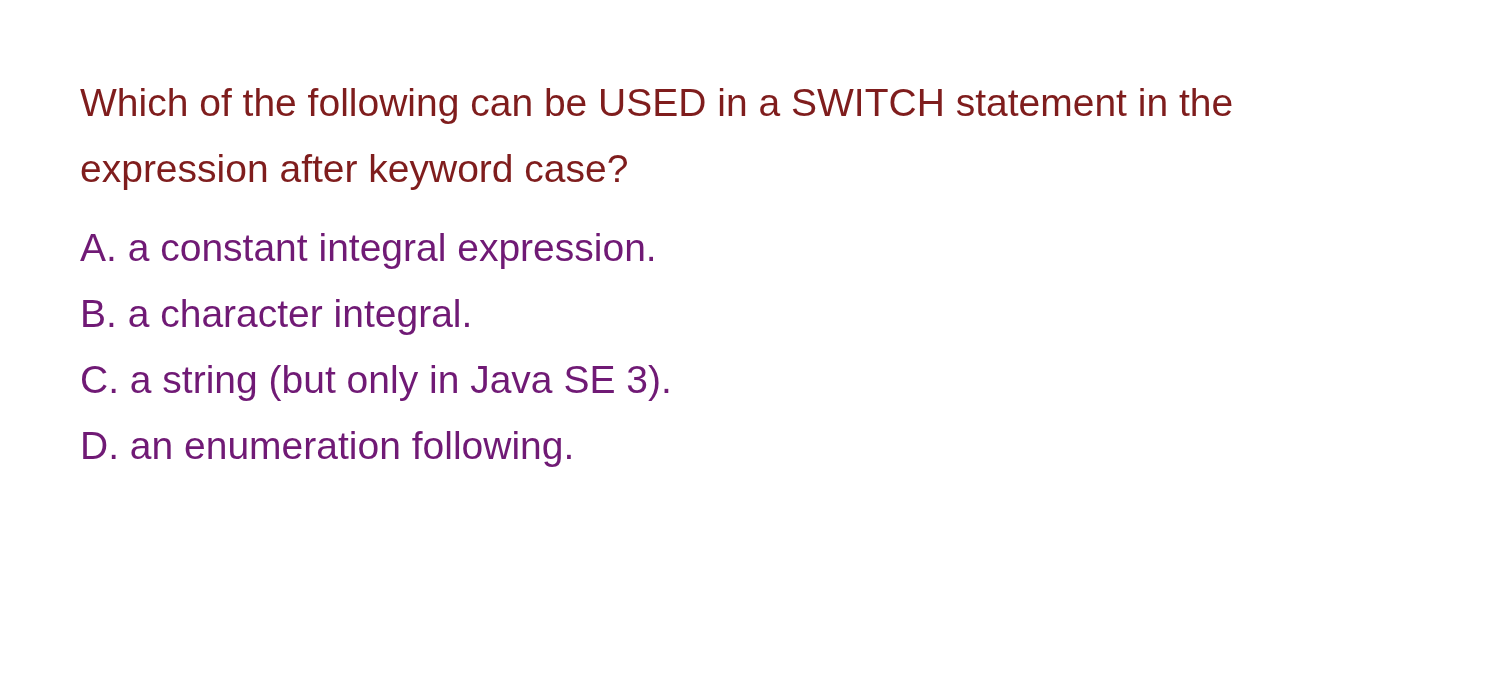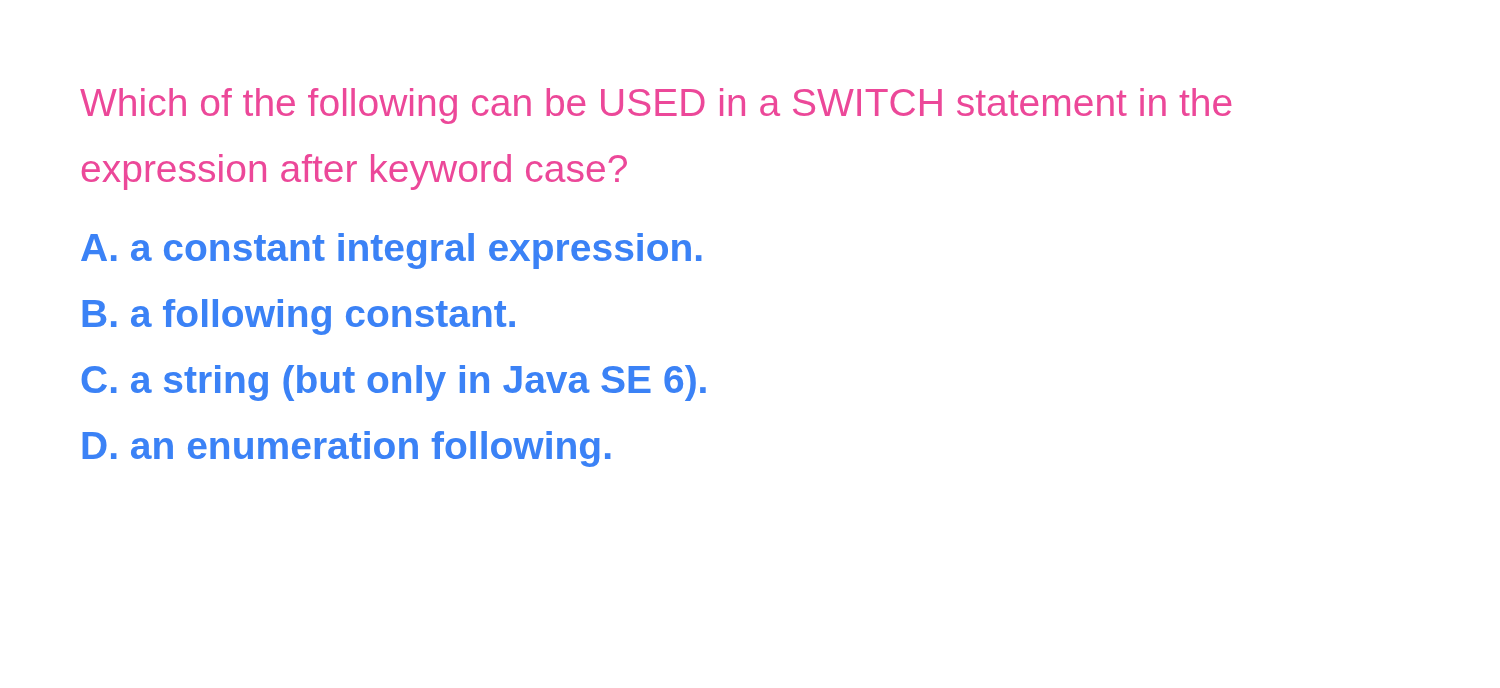--- a/index.html
+++ b/index.html
@@ -10,31 +10,31 @@
     body {
       width: 1500px;
       height: 688px;
       background: #ffffff;
       font-family: -apple-system, BlinkMacSystemFont, "Segoe UI", Helvetica, Arial, sans-serif;
       padding: 70px 80px;
     }
     .question-text {
       font-size: 39px;
       line-height: 1.7;
-      color: #ec4899;
+      color: #7f1d1d;
       font-weight: 400;
       margin-bottom: 12px;
     }
     .option {
       font-size: 39px;
       line-height: 1.7;
-      color: #3b82f6;
-      font-weight: 700;
+      color: #701a75;
+      font-weight: 400;
     }
   </style>
 </head>
 <body>
 
 <div class="question-text">Which of the following can be USED in a SWITCH statement in the expression after keyword case?</div>
 <div class="option">A. a constant integral expression.</div>
-<div class="option">B. a following constant.</div>
-<div class="option">C. a string (but only in Java SE 6).</div>
+<div class="option">B. a character integral.</div>
+<div class="option">C. a string (but only in Java SE 3).</div>
 <div class="option">D. an enumeration following.</div>
 
 </body></html>

